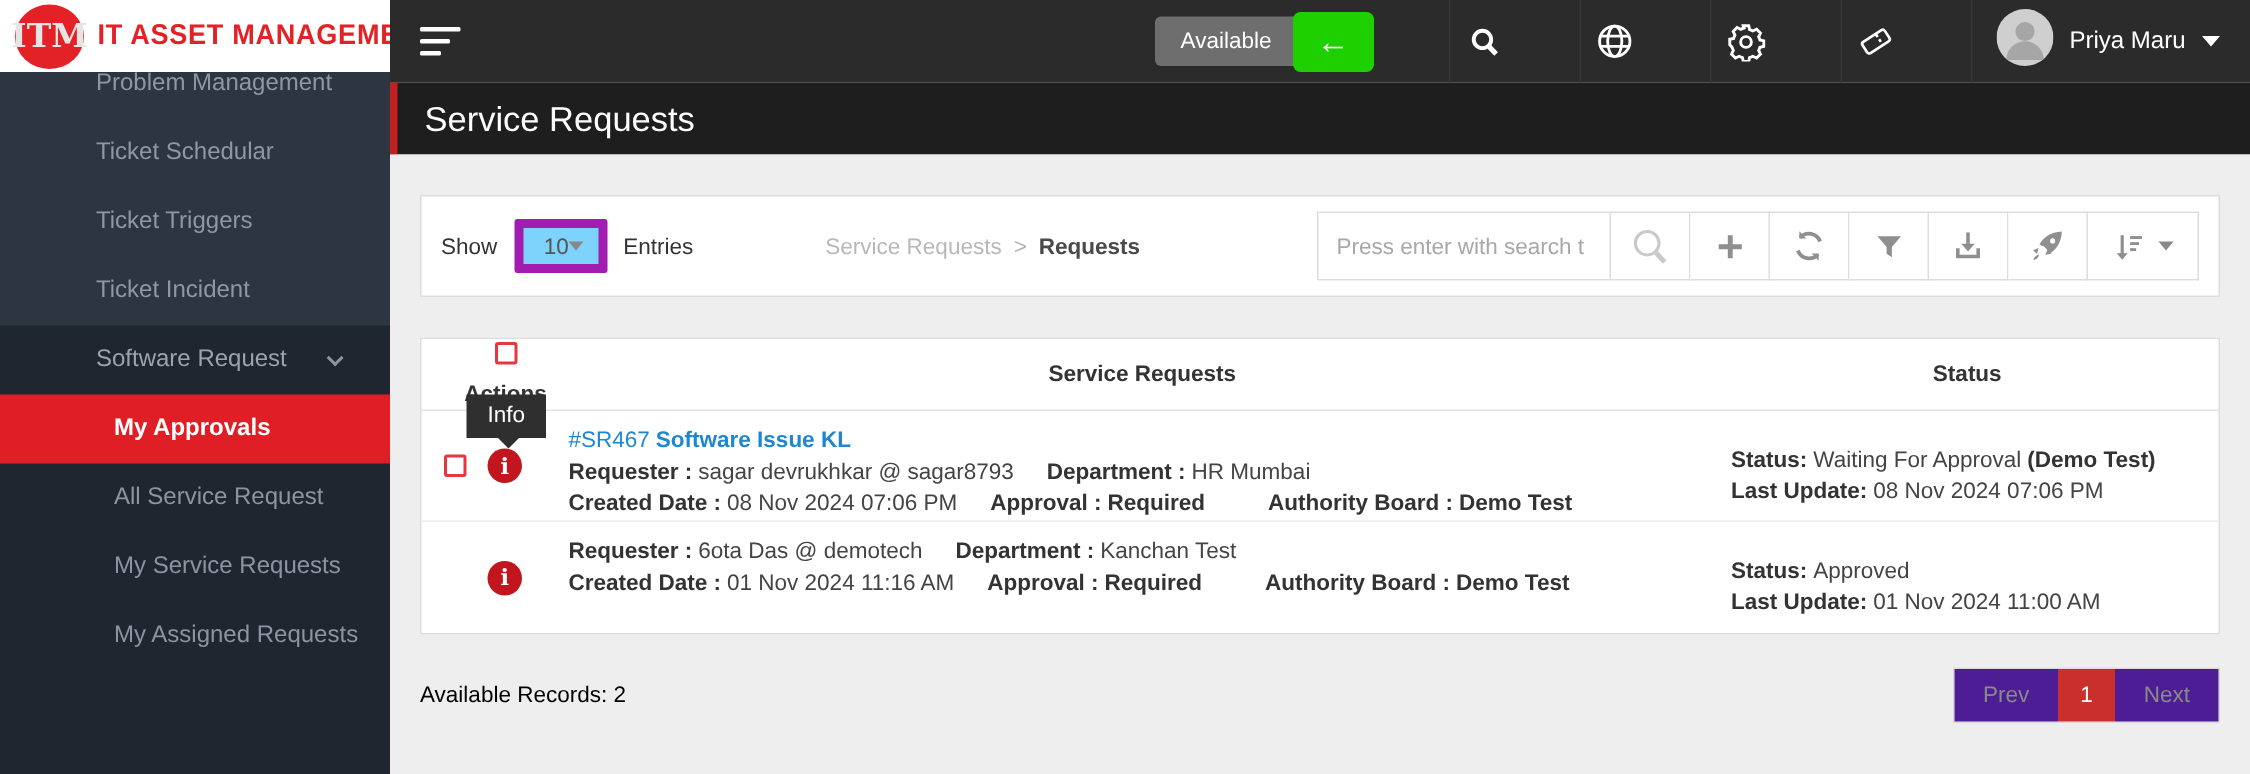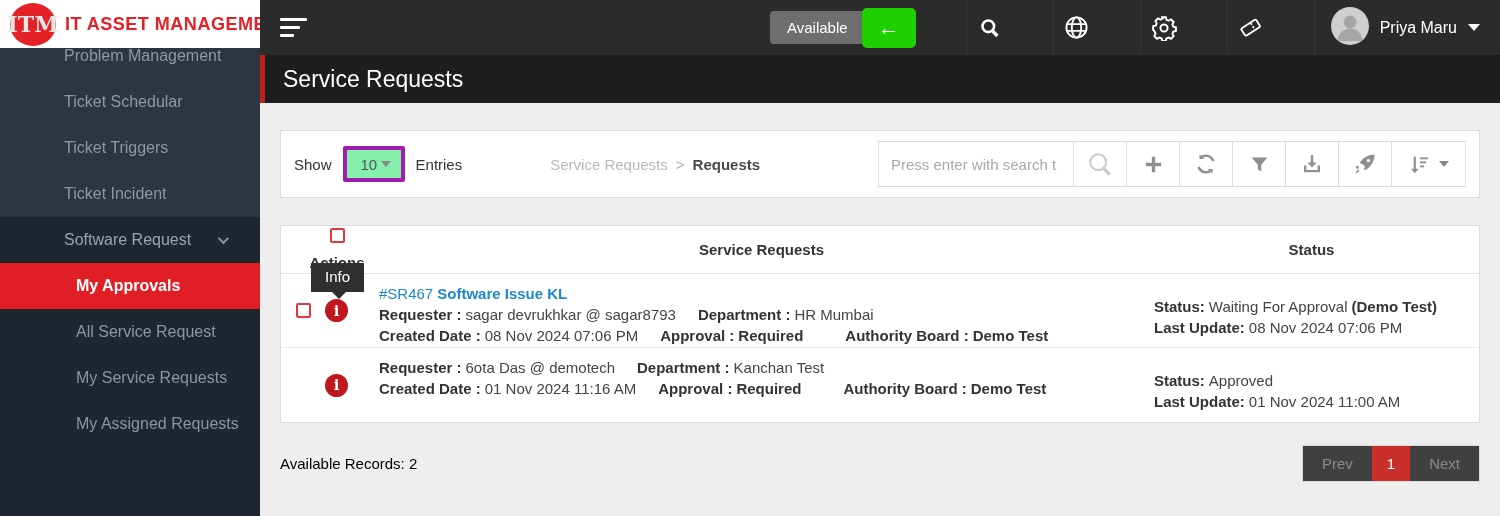--- a/index.html
+++ b/index.html
@@ -39,21 +39,21 @@
   .tri-down { width:0; height:0; border-left:6px solid transparent; border-right:6px solid transparent; border-top:7px solid #fff; }
 
   .pagebar { height:48px; background:#1e1e1e; border-left:5px solid #c21f1f; display:flex; align-items:center; flex-shrink:0; }
   .page-title { color:#fdfdfd; font-size:23px; font-weight:400; margin-left:18px; }
 
   .content { flex:1; background:#eeeeee; padding:27px 20px 0; }
 
   
   .toolbar { background:#fff; border:1px solid #dcdcdc; height:68px; display:flex; align-items:center; padding:0 13px; }
   .show-label,.entries-label { font-size:15px; color:#333; }
-  .page-select { width:62px; height:36px; border:4px solid #a21caf; border-radius:2px; margin:0 11px; display:flex; align-items:center; justify-content:space-between; padding:0 10px 0 14px; color:#555; font-size:15px; cursor:pointer; background:#86efac; }
+  .page-select { width:62px; height:36px; border:6px solid #a21caf; border-radius:2px; margin:0 11px; display:flex; align-items:center; justify-content:space-between; padding:0 10px 0 14px; color:#555; font-size:15px; cursor:pointer; background:#7dd3fc; }
   .sel-caret { width:0; height:0; border-left:5px solid transparent; border-right:5px solid transparent; border-top:6px solid #888; }
   .breadcrumb { margin-left:88px; font-size:15px; display:flex; align-items:center; gap:8px; }
   .crumb-parent { color:#b8b8b8; cursor:pointer; }
   .crumb-sep { color:#b0b0b0; }
   .crumb-current { color:#4a4a4a; font-weight:600; }
   .search-group { margin-left:auto; display:flex; align-items:stretch; height:46px; }
   .search-input { width:196px; border:1px solid #ddd; padding:0 12px; font-size:15px; color:#555; outline:none; font-family:inherit; }
   .search-input::placeholder { color:#a8a8a8; }
   .tool-btn { width:53px; border:1px solid #ddd; border-left:none; background:#fff; display:flex; align-items:center; justify-content:center; cursor:pointer; }
   .tool-btn.sort-btn { width:74px; gap:8px; }
@@ -79,21 +79,21 @@
   .m-sm { margin-right:4px; } .m-md { margin-right:22px; } .m-lg { margin-right:42px; }
   .cell-status { padding:22px 0 0 10px; font-size:15px; line-height:21px; color:#444; }
   .bold-note { font-weight:700; color:#333; margin-left:4px; }
 
   .tooltip { position:absolute; top:37px; left:30px; background:#2f2f2f; color:#fff; font-size:15px; padding:5px 14px 7px; z-index:6; }
   .tooltip::after { content:""; position:absolute; top:100%; left:21px; border:7px solid transparent; border-top-color:#2f2f2f; }
 
   .footer-row { display:flex; justify-content:space-between; align-items:center; margin-top:22px; }
   .records { font-size:15px; color:#000000; }
   .pagination { display:flex; background:#fff; border:1px solid #d9d9d9; align-items:stretch; }
-  .page-btn { padding:9px 19px; font-size:15px; color:#8a8a8a; background:#404040; border:none; cursor:pointer; font-family:inherit; }
+  .page-btn { padding:9px 19px; font-size:15px; color:#8a8a8a; background:#4c1d95; border:none; cursor:pointer; font-family:inherit; }
   .page-current { background:#c9302c; color:#fff; border:none; padding:9px 15px; font-size:15px; cursor:pointer; font-family:inherit; }
 </style>
 </head>
 <body>
 
 <div class="app">
 
   <aside class="sidebar">
     <div class="logo-box">
       <div class="logo-circle">ITM</div>

